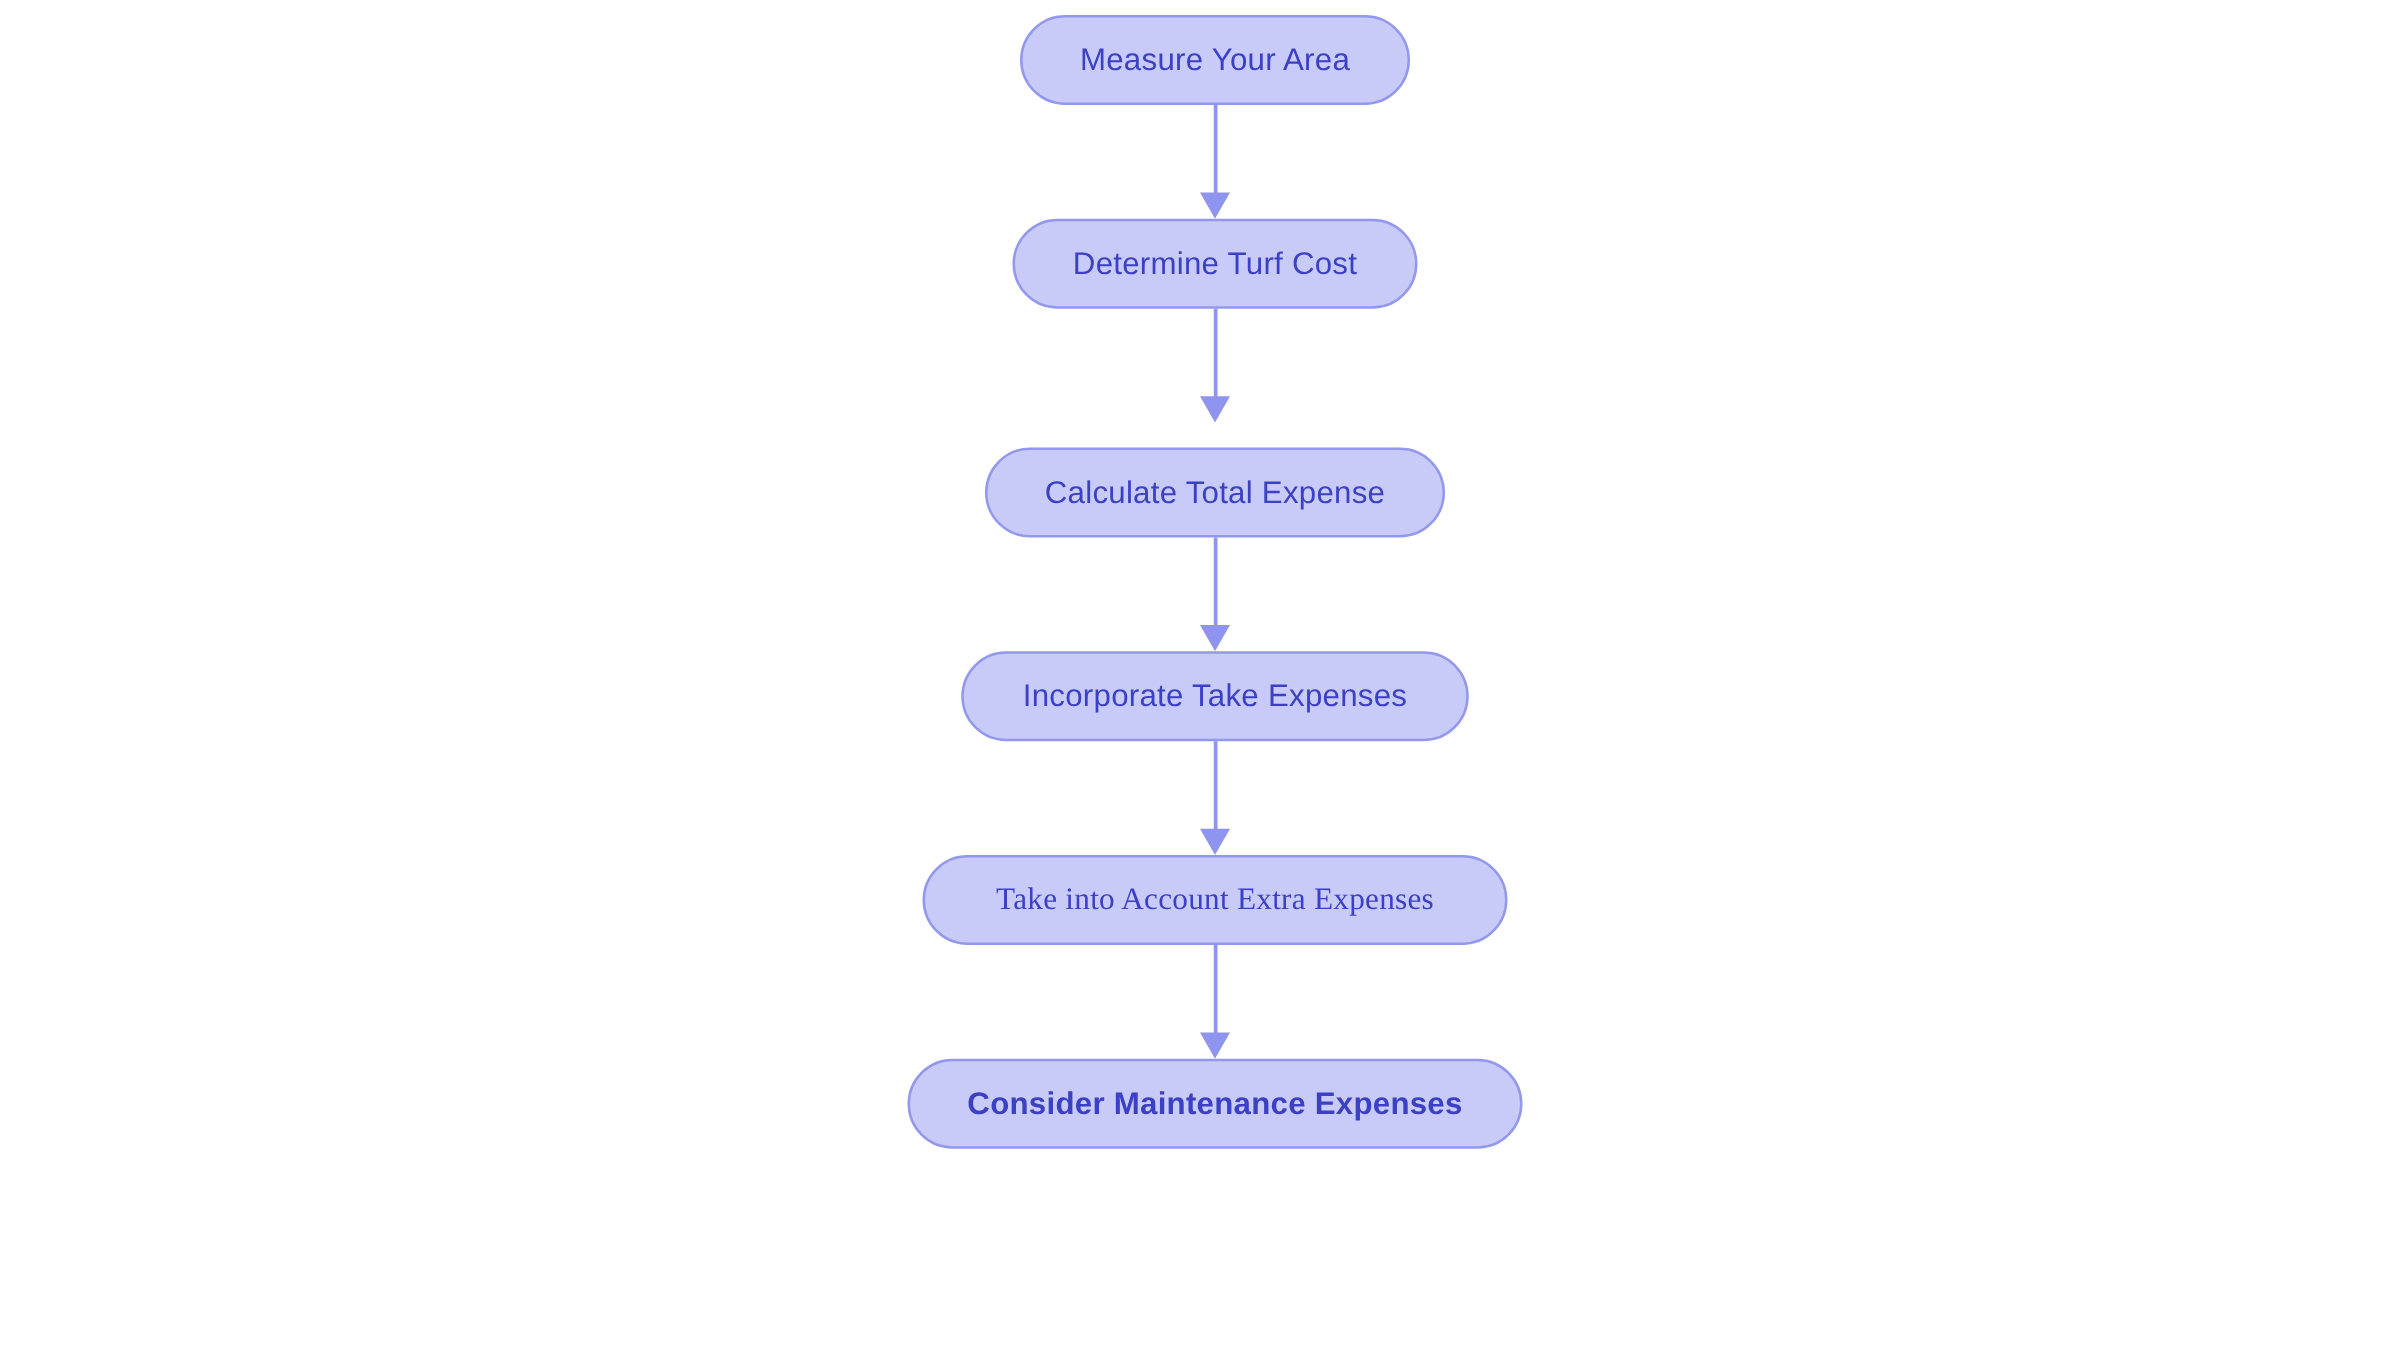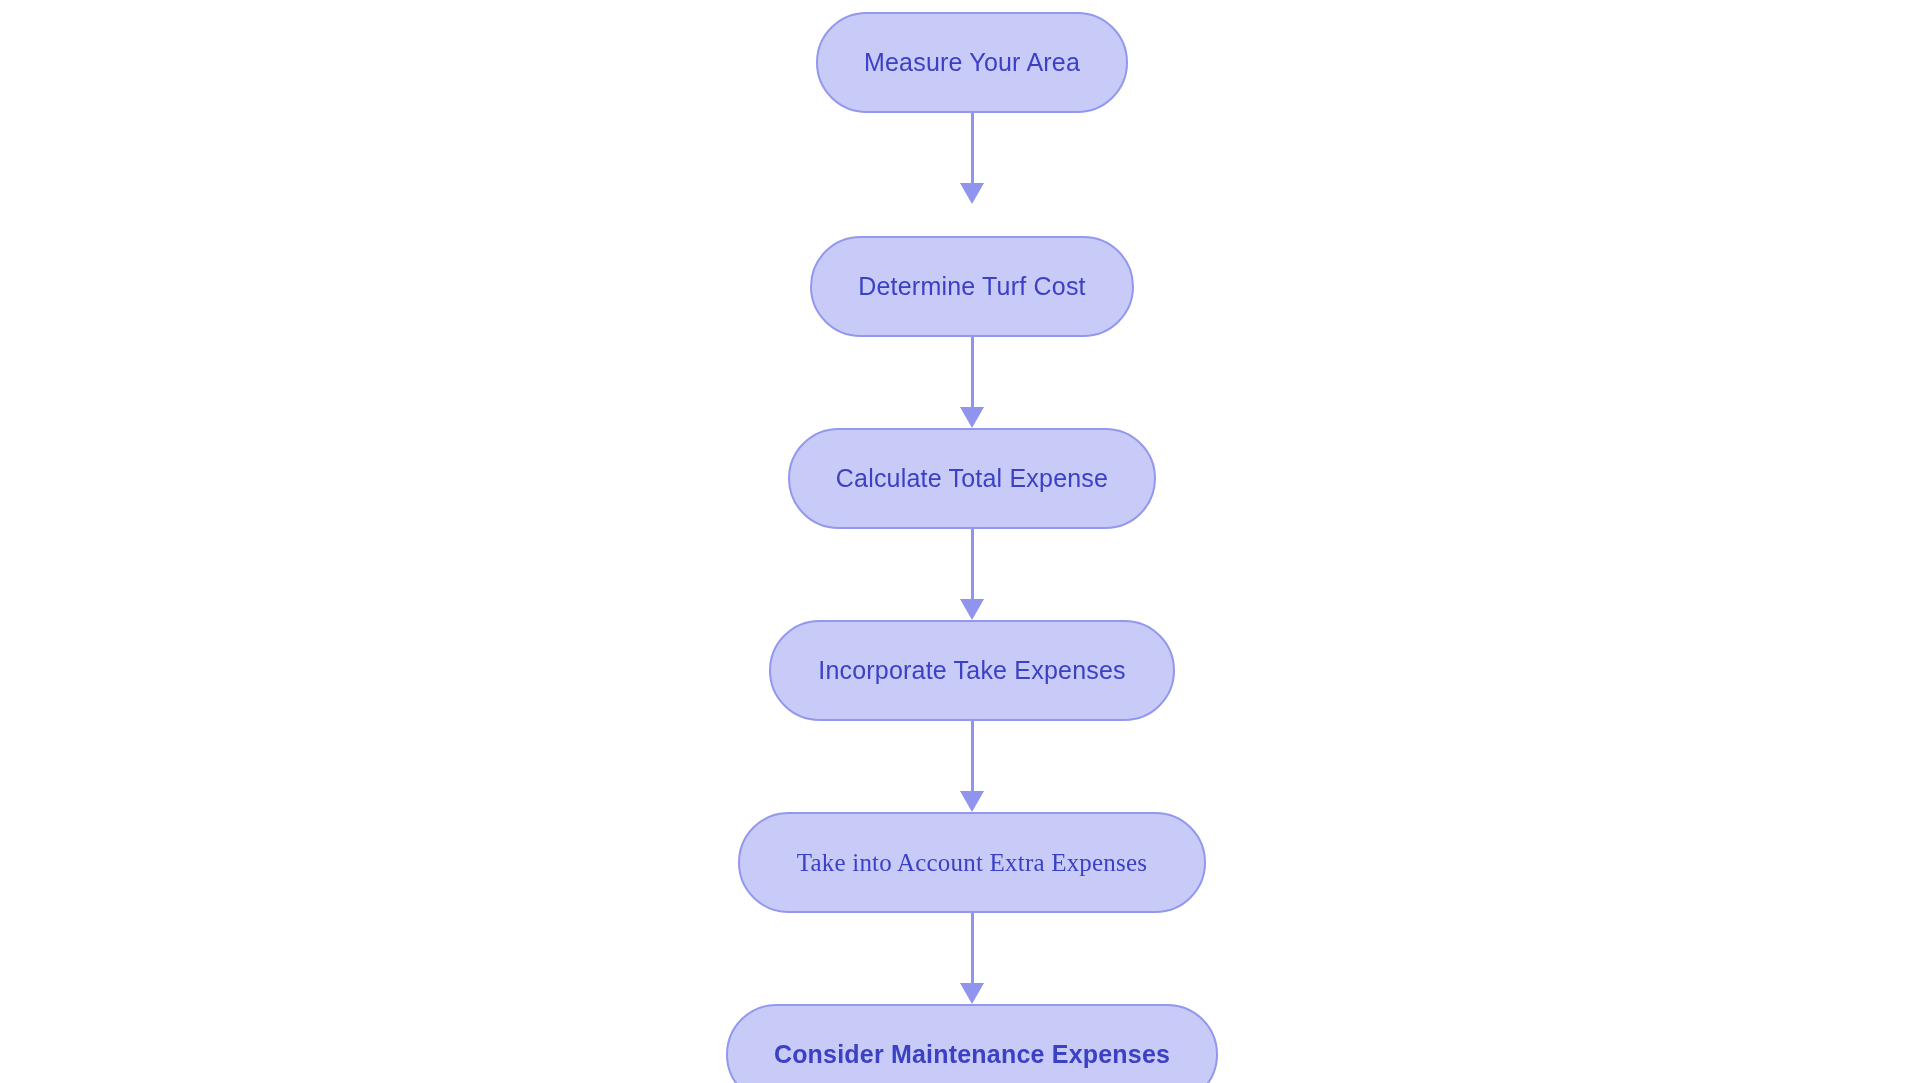--- a/index.html
+++ b/index.html
@@ -21,21 +21,21 @@
     position: absolute;
     left: 0;
     top: 12px;
     width: 1944px; 
     display: flex;
     flex-direction: column;
     align-items: center;
   }
   .node {
     box-sizing: border-box;
-    height: 101px;
+    height: 72px;
     border-radius: 50.5px;
     background: var(--node-fill);
     border: 2px solid var(--node-border);
     color: var(--node-text);
     display: flex;
     align-items: center;
     justify-content: center;
     font-size: 25px;
     letter-spacing: 0.2px;
     white-space: nowrap;
@@ -65,28 +65,28 @@
 <body style="background: rgb(255, 255, 255);">
 
 <div class="canvas">
     <div class="node" style="min-width: 290px;">
       <span>Measure Your Area</span>
     </div>
     <div class="arrow">
       <div class="stem"></div>
       <div class="head"></div>
     </div>
-    <div class="node" style="min-width: 308px; margin-top: 32px;">
+    <div class="node" style="min-width: 308px;">
       <span>Determine Turf Cost</span>
     </div>
     <div class="arrow">
       <div class="stem"></div>
       <div class="head"></div>
     </div>
-    <div class="node" style="min-width: 354px;">
+    <div class="node" style="min-width: 354px; margin-top: 20px;">
       <span>Calculate Total Expense</span>
     </div>
     <div class="arrow">
       <div class="stem"></div>
       <div class="head"></div>
     </div>
     <div class="node" style="min-width: 406px;">
       <span>Incorporate Take Expenses</span>
     </div>
     <div class="arrow">

